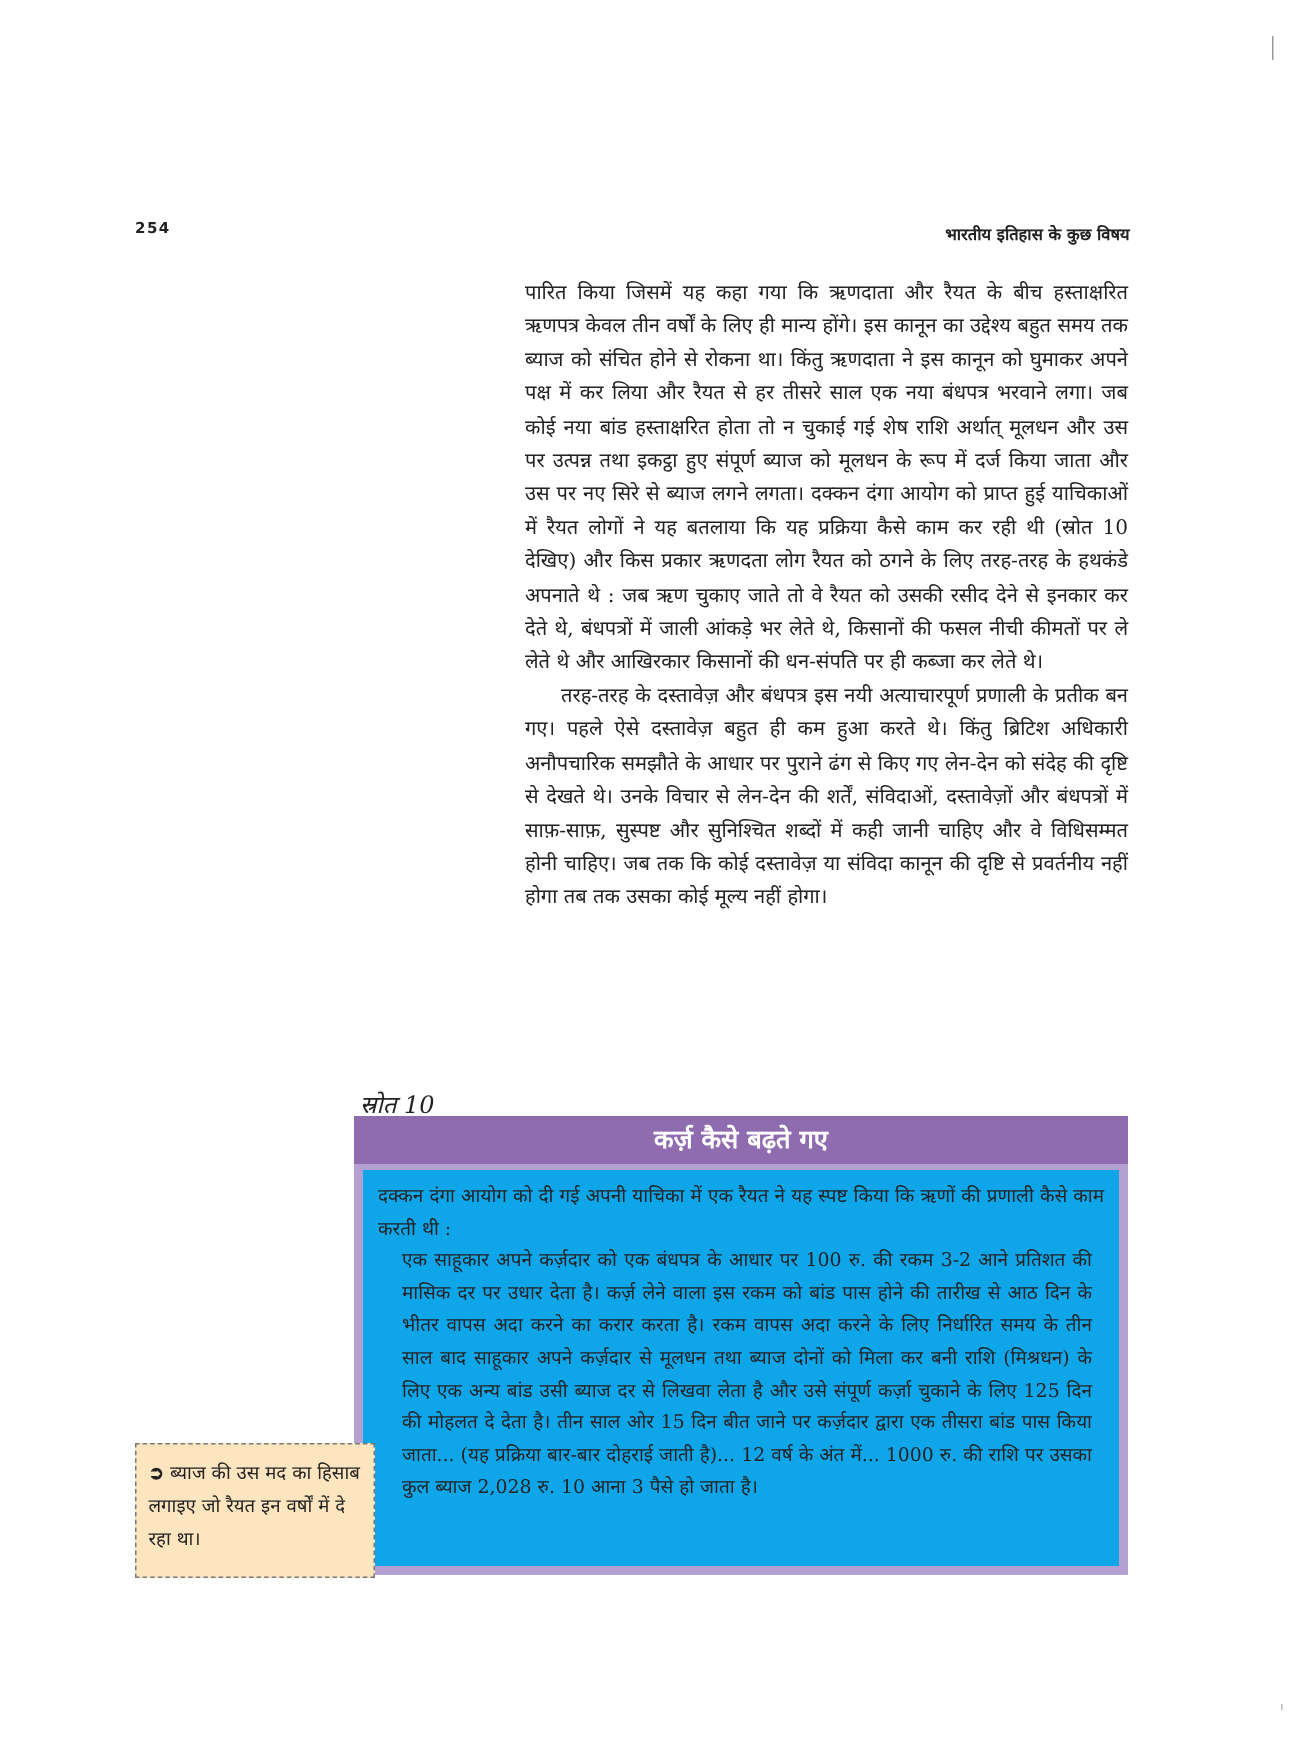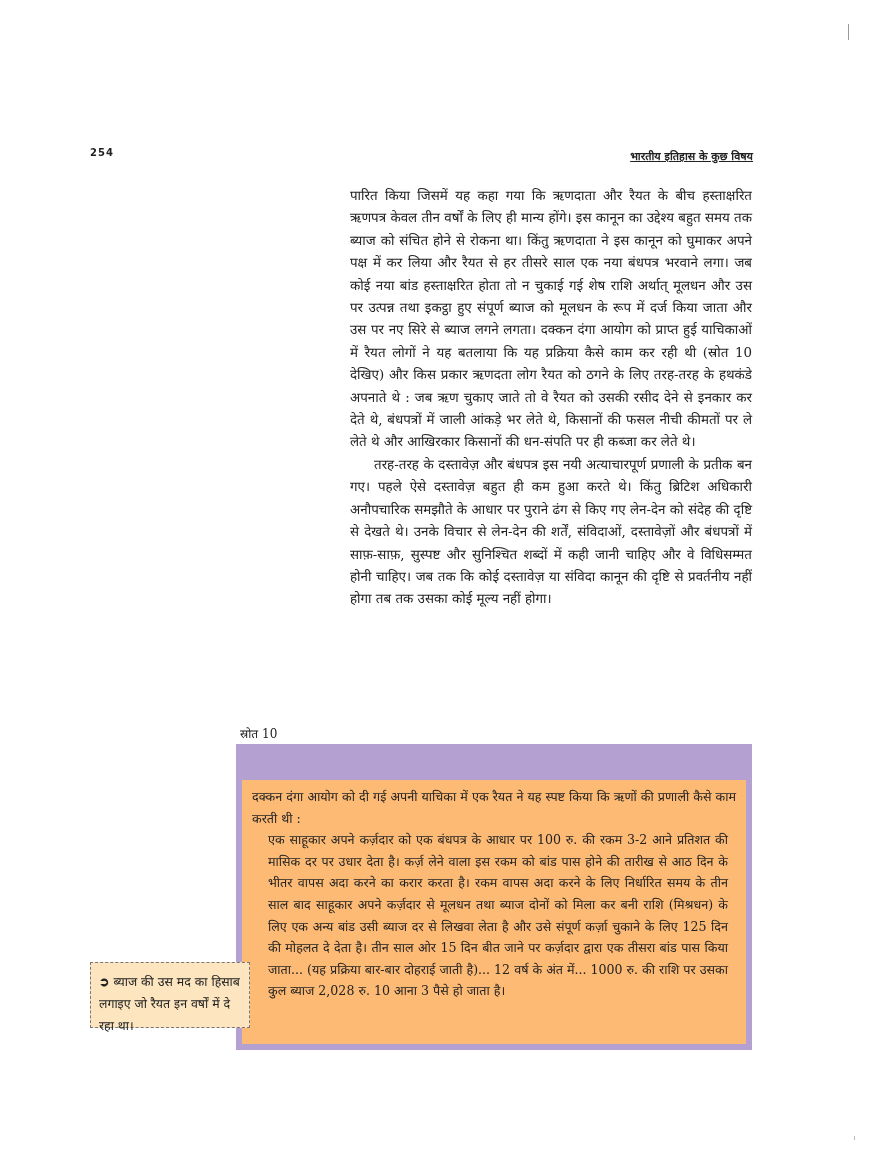--- a/index.html
+++ b/index.html
@@ -8,48 +8,48 @@
       font-family: "DejaVu Serif", serif; color: #222;
     }
     .crop-mark { position: absolute; left: 848px; top: 24px; width: 1px; height: 16px; background: #999; }
     .crop-mark-bottom { position: absolute; left: 854px; top: 1136px; width: 1px; height: 4px; background: #bbb; }
     .page-number {
       position: absolute; left: 90px; top: 147px; font-family: "DejaVu Sans", sans-serif;
       font-size: 10px; font-weight: bold; letter-spacing: 1px; color: #222;
     }
     .running-head {
       position: absolute; right: 122px; top: 148px; font-family: "DejaVu Sans", sans-serif;
-      font-size: 11px; font-weight: bold; color: #222; text-decoration: underline;
+      font-size: 11px; font-weight: bold; color: #222;
     }
     .body-text {
       position: absolute; left: 350px; top: 185px; width: 402px;
       font-size: 13.4px; line-height: 22.4px; text-align: justify; color: #222;
     }
     .body-text p { margin: 0; }
     .body-text p.indent { text-indent: 24px; }
     .source-label {
-      position: absolute; left: 240px; top: 725px; font-size: 12px; color: #222;
+      position: absolute; left: 240px; top: 725px; font-style: italic; font-size: 16px; color: #222;
     }
     .source-box {
       position: absolute; left: 236px; top: 744px; width: 516px; height: 306px;
       background: #b4a1d2;
     }
     .source-title {
       height: 32px; background: #8f6bb0; color: #ffffff; text-align: center;
       font-family: "DejaVu Sans", sans-serif; font-weight: bold; font-size: 17px; line-height: 32px;
     }
     .source-body {
       position: absolute; left: 6px; top: 36px; right: 6px; bottom: 6px;
-      background: #fdba74; padding: 6px 10px 0 10px; box-sizing: border-box;
+      background: #0ea5e9; padding: 6px 10px 0 10px; box-sizing: border-box;
       font-size: 12.6px; line-height: 21.6px; color: #222;
     }
     .source-body p { margin: 0; text-align: justify; }
     .source-body p.quote { margin-top: 0; padding-left: 16px; padding-right: 8px; }
     .callout {
-      position: absolute; left: 90px; top: 962px; width: 160px; height: 66px;
+      position: absolute; left: 90px; top: 962px; width: 160px; height: 90px;
       background: #fde6bf; border: 1.5px dashed #777; box-sizing: border-box;
       padding: 8px 6px 0 8px; font-size: 12.4px; line-height: 22px; color: #222;
     }
     .callout .arrow { font-weight: bold; margin-right: 4px; }
   </style>
 </head>
 <body>
 
 <div class="crop-mark"></div>
 <div class="crop-mark-bottom"></div>
@@ -58,20 +58,21 @@
 <div class="running-head">भारतीय इतिहास के कुछ विषय</div>
 
 <div class="body-text">
   <p>पारित किया जिसमें यह कहा गया कि ऋणदाता और रैयत के बीच हस्ताक्षरित ऋणपत्र केवल तीन वर्षों के लिए ही मान्य होंगे। इस कानून का उद्देश्य बहुत समय तक ब्याज को संचित होने से रोकना था। किंतु ऋणदाता ने इस कानून को घुमाकर अपने पक्ष में कर लिया और रैयत से हर तीसरे साल एक नया बंधपत्र भरवाने लगा। जब कोई नया बांड हस्ताक्षरित होता तो न चुकाई गई शेष राशि  अर्थात् मूलधन और उस पर उत्पन्न तथा इकट्ठा हुए संपूर्ण ब्याज को मूलधन के रूप में दर्ज किया जाता और उस पर नए सिरे से ब्याज लगने लगता। दक्कन दंगा आयोग को प्राप्त हुई याचिकाओं में रैयत लोगों ने यह बतलाया कि यह प्रक्रिया कैसे काम कर रही थी (स्रोत 10 देखिए) और किस प्रकार ऋणदता लोग रैयत को ठगने के लिए तरह-तरह के हथकंडे अपनाते थे : जब ऋण चुकाए जाते तो वे रैयत को उसकी रसीद देने से इनकार कर देते थे, बंधपत्रों में जाली आंकड़े भर लेते थे, किसानों की फसल नीची कीमतों पर ले लेते थे और आखिरकार किसानों की धन-संपति पर ही कब्जा कर लेते थे।</p>
   <p class="indent">तरह-तरह के दस्तावेज़ और बंधपत्र इस नयी अत्याचारपूर्ण प्रणाली के प्रतीक बन गए। पहले ऐसे दस्तावेज़ बहुत ही कम हुआ करते थे। किंतु ब्रिटिश अधिकारी अनौपचारिक समझौते के आधार पर पुराने ढंग से किए गए लेन-देन को संदेह की दृष्टि से देखते थे। उनके विचार से लेन-देन की शर्तें, संविदाओं, दस्तावेज़ों और बंधपत्रों में साफ़-साफ़, सुस्पष्ट और सुनिश्चित शब्दों में कही जानी चाहिए और वे विधिसम्मत होनी चाहिए। जब तक कि कोई दस्तावेज़ या संविदा कानून की दृष्टि से प्रवर्तनीय नहीं होगा तब तक उसका कोई मूल्य नहीं होगा।</p>
 </div>
 
 <div class="source-label">स्रोत 10</div>
 
 <div class="source-box">
+  <div class="source-title">कर्ज़ कैसे बढ़ते गए</div>
   <div class="source-body">
     <p>दक्कन दंगा आयोग को दी गई अपनी याचिका में एक रैयत ने यह स्पष्ट किया कि ऋणों की प्रणाली कैसे काम करती थी :</p>
     <p class="quote">एक साहूकार अपने कर्ज़दार को एक बंधपत्र के आधार पर 100 रु. की रकम 3-2 आने प्रतिशत की मासिक दर पर उधार देता है। कर्ज़ लेने वाला इस रकम को बांड पास होने की तारीख से आठ दिन के भीतर वापस अदा करने का करार करता है। रकम वापस अदा करने के लिए निर्धारित समय के तीन साल बाद साहूकार अपने कर्ज़दार से मूलधन तथा ब्याज दोनों को मिला कर बनी राशि (मिश्रधन) के लिए एक अन्य बांड उसी ब्याज दर से लिखवा लेता है और उसे संपूर्ण कर्ज़ा चुकाने के लिए 125 दिन की मोहलत दे देता है। तीन साल ओर 15 दिन बीत जाने पर कर्ज़दार द्वारा एक तीसरा बांड पास किया जाता... (यह प्रक्रिया बार-बार दोहराई जाती है)... 12 वर्ष के अंत में... 1000 रु. की राशि पर उसका कुल ब्याज 2,028 रु. 10 आना 3 पैसे हो जाता है।</p>
   </div>
 </div>
 
 <div class="callout">
   <span class="arrow">➲</span><span>ब्याज की उस मद का हिसाब लगाइए जो रैयत इन वर्षों में दे रहा था।</span>
 </div>
 

